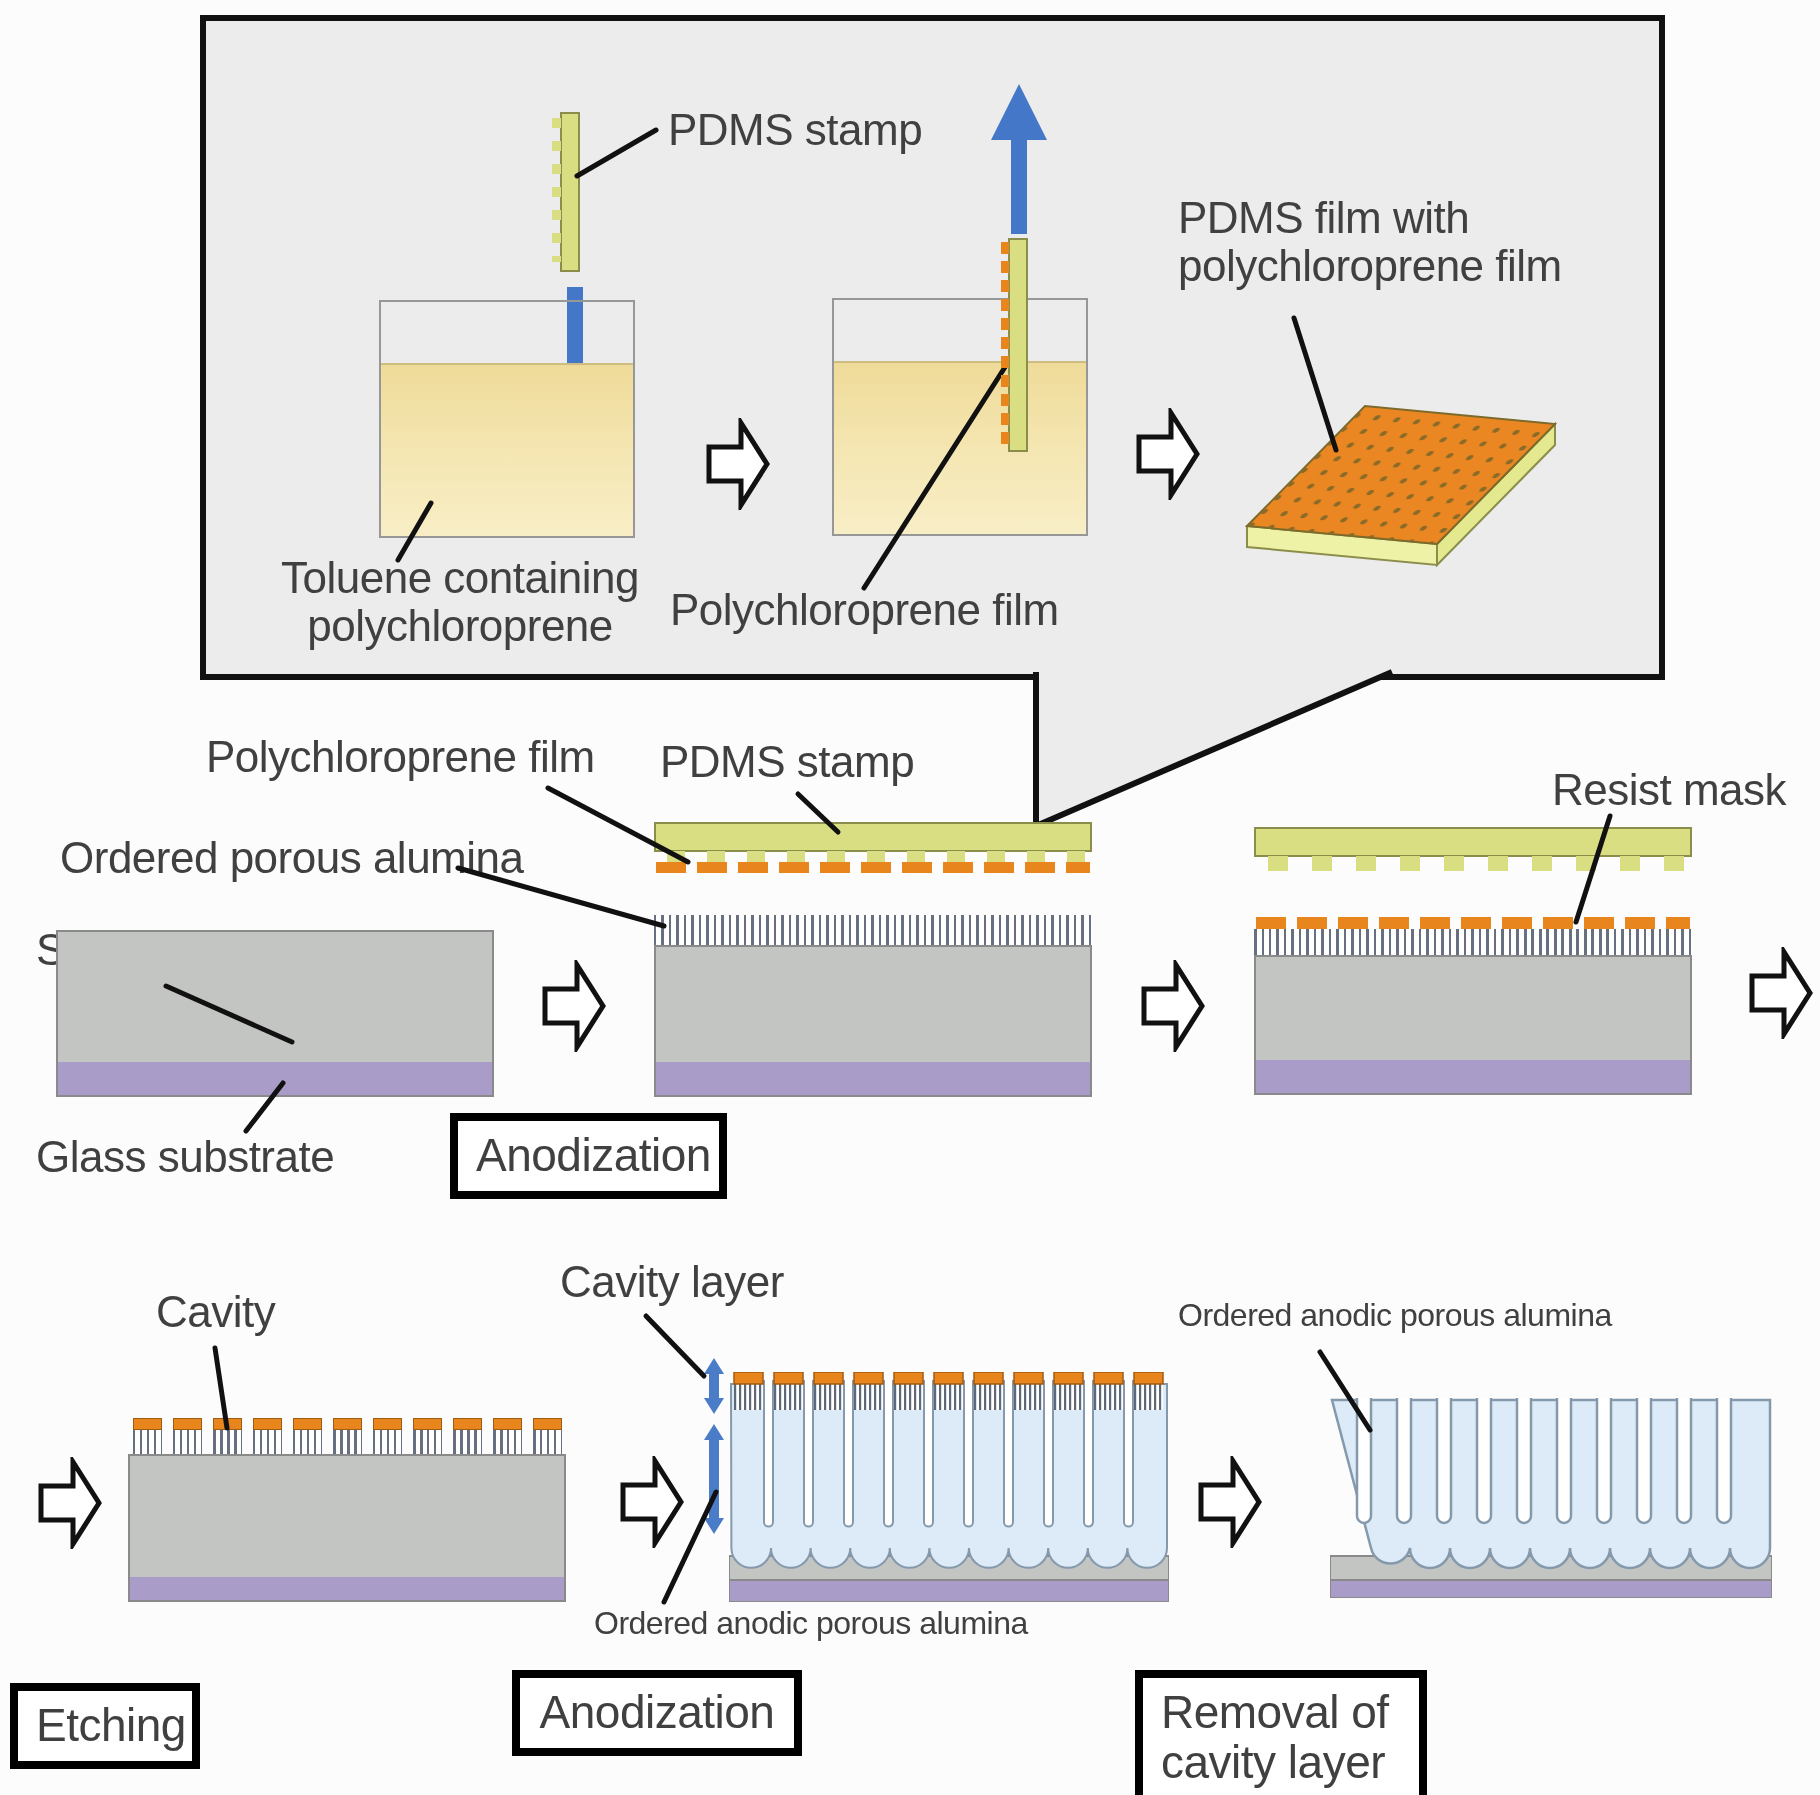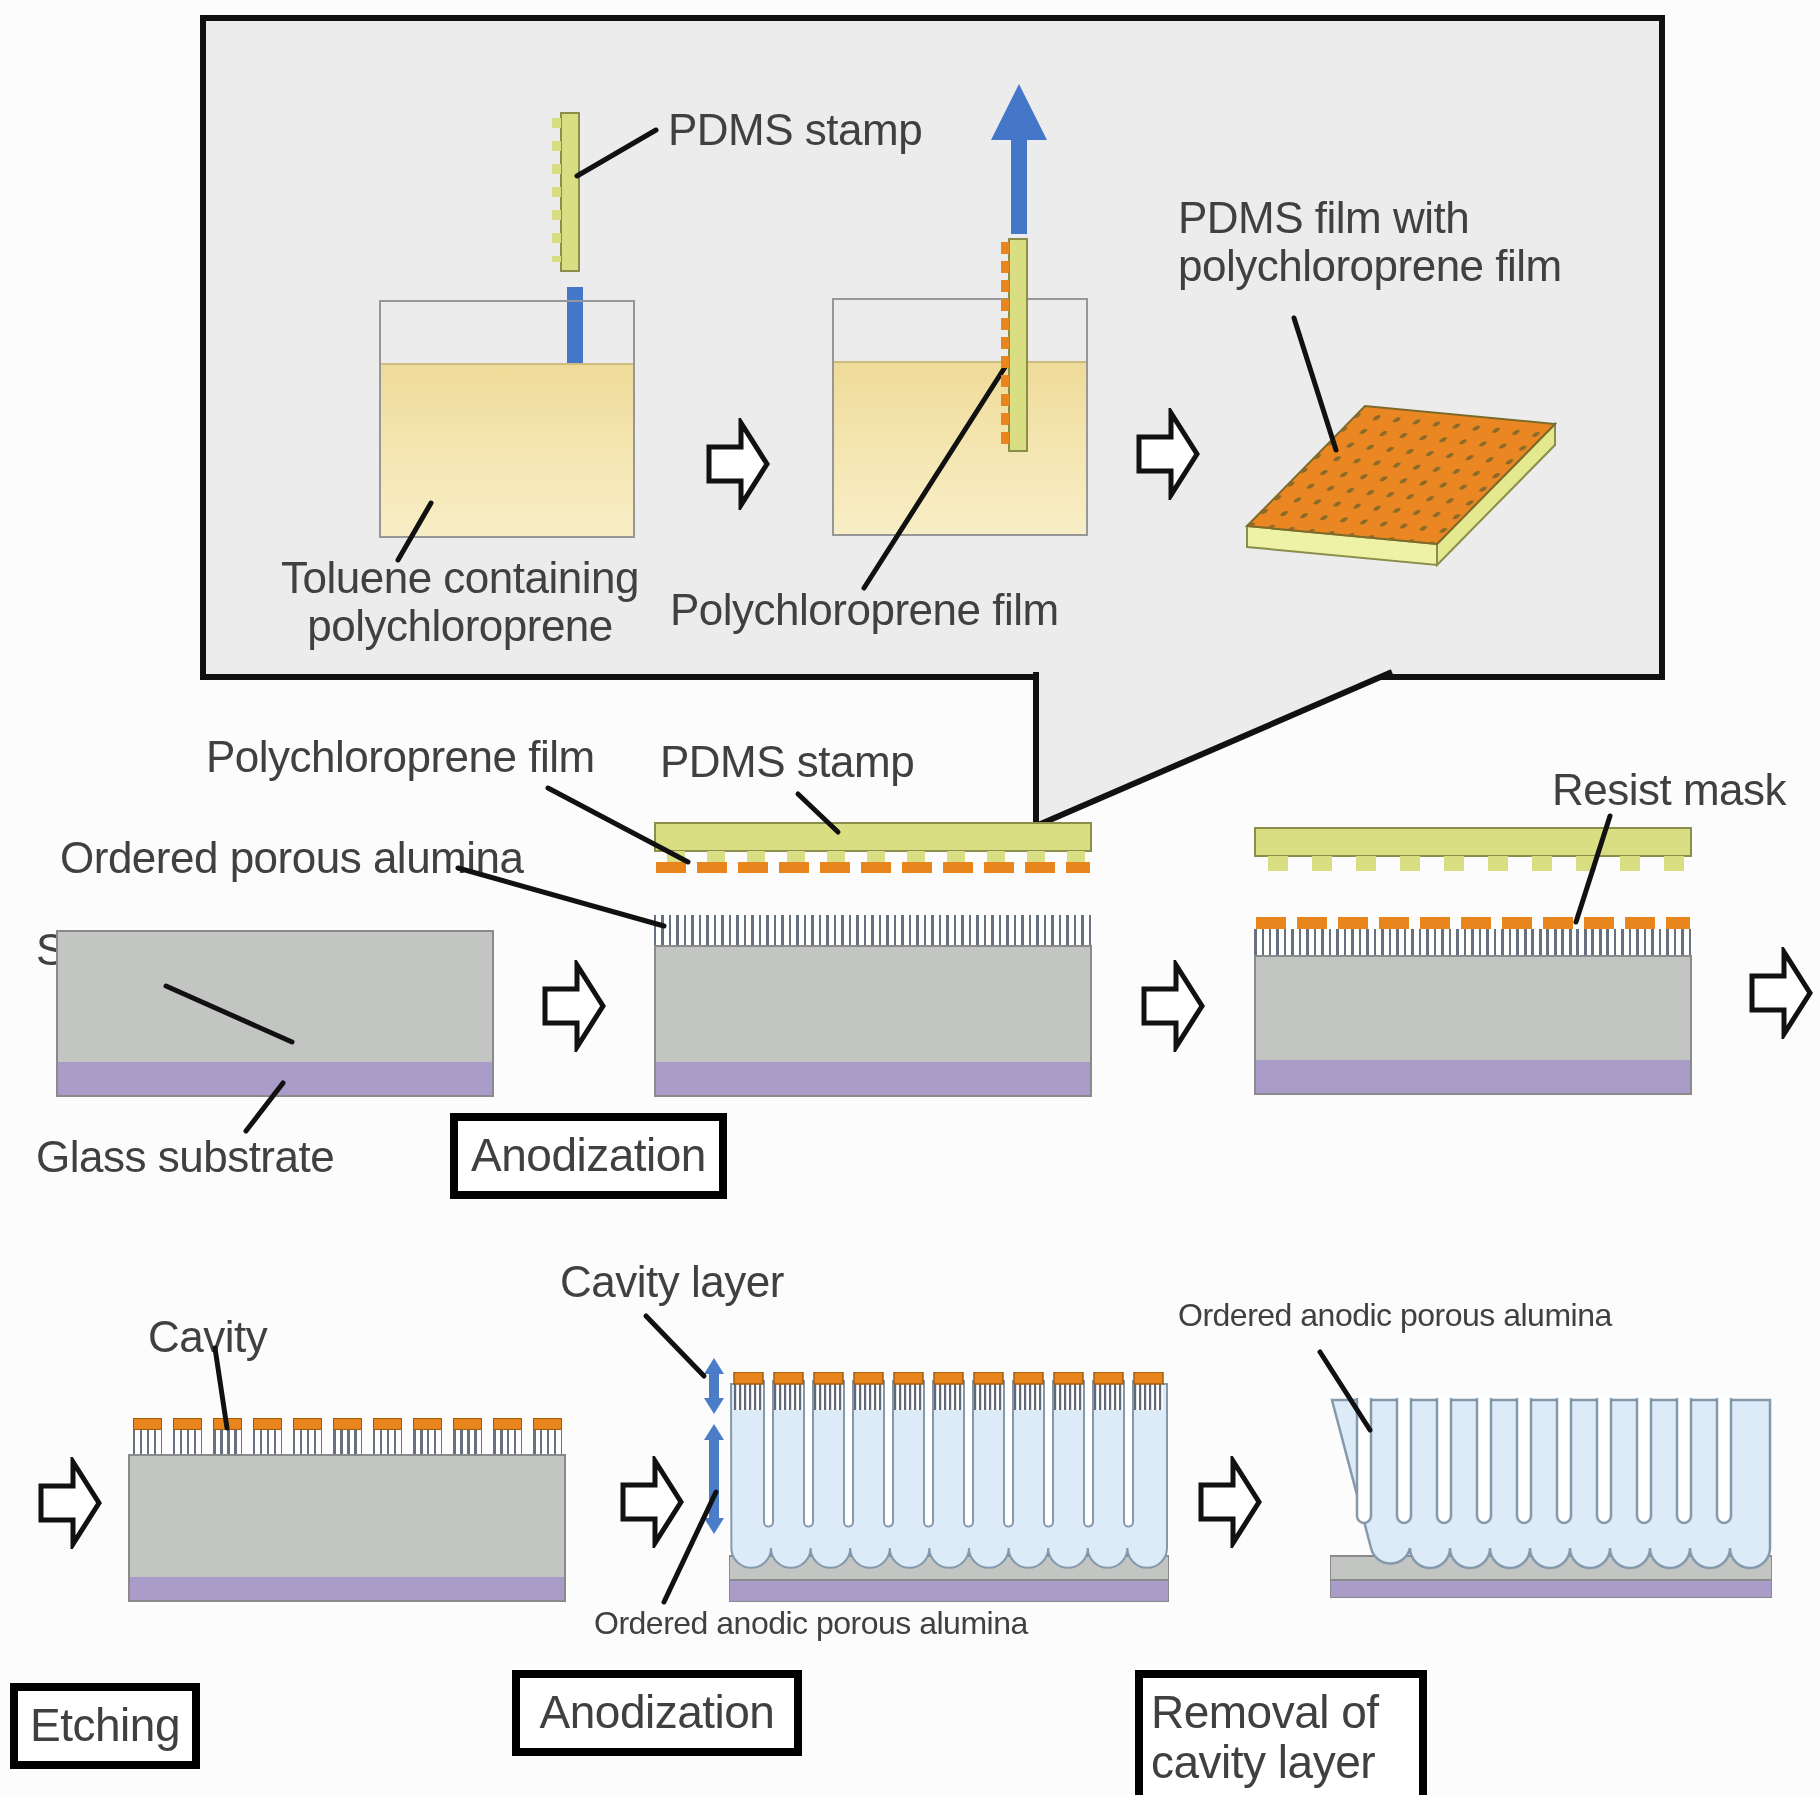--- a/index.html
+++ b/index.html
@@ -2,21 +2,21 @@
 <html><head>
 <meta charset="utf-8">
 <style>
   html,body{margin:0;padding:0;background:#fff;}
   #fig{position:relative;width:1820px;height:1795px;background:#fcfcfc;overflow:hidden;
        font-family:"Liberation Sans","DejaVu Sans",sans-serif;color:#404040;}
   .abs{position:absolute;}
   .lbl{position:absolute;font-size:44px;line-height:1.10;white-space:pre-line;letter-spacing:-0.5px;}
   .lbl.small{font-size:32px;}
   .stepbox{position:absolute;background:#fff;border:8px solid #000;font-size:46px;
-           line-height:1.08;white-space:pre-line;padding:10px 8px;box-sizing:border-box;
+           line-height:1.08;white-space:pre-line;padding:10px 18px;box-sizing:border-box;
            letter-spacing:-0.5px;}
   .stepbox.center{text-align:center;}
   .inset{position:absolute;left:200px;top:15px;width:1465px;height:665px;
          background:#ececec;border:6px solid #111;box-sizing:border-box;}
   .beaker{position:absolute;width:256px;height:238px;border:2px solid #979797;box-sizing:border-box;}
   .liquid{position:absolute;left:0;bottom:0;width:100%;height:171px;
           background:linear-gradient(180deg,#efdb99 0%,#f5e7b4 55%,#f8eec6 100%);
           border-top:2px solid #cdbd80;}
   .strip{position:absolute;width:20px;background:#d9de82;border:2px solid #8b8d4a;box-sizing:border-box;}
   .strip .teethL{position:absolute;left:-10px;top:4px;width:9px;height:92%;
@@ -189,21 +189,21 @@
         <div class="chatch"></div>
       </div>
     <div class="cluster">
         <div class="cap"></div>
         <div class="chatch"></div>
       </div>
   </div>
   <div class="gray" style="left:128px;top:1454px;width:438px;height:125px;"></div>
   <div class="purple" style="left:128px;top:1577px;width:438px;height:25px;"></div>
 
-  <div class="lbl" style="left:148px;top:1288px;margin-top:25px;">Cavity</div>
+  <div class="lbl" style="left:156px;top:1288px;">Cavity</div>
 
   <svg class="abs" style="left:620px;top:1456px;" width="64" height="92" viewBox="0 0 64 92">
     <polygon points="3,29 35,29 35,5 61,46 35,87 35,63 3,63" fill="#fff" stroke="#111" stroke-width="5"></polygon>
   </svg>
 
   <svg class="abs" style="left:729px;top:1372px;" width="440" height="230">
     <defs>
       <pattern id="h5" patternUnits="userSpaceOnUse" width="5" height="26">
         <rect width="5" height="26" fill="#fff"></rect>
         <rect width="2.2" height="26" fill="#5f6878"></rect>

